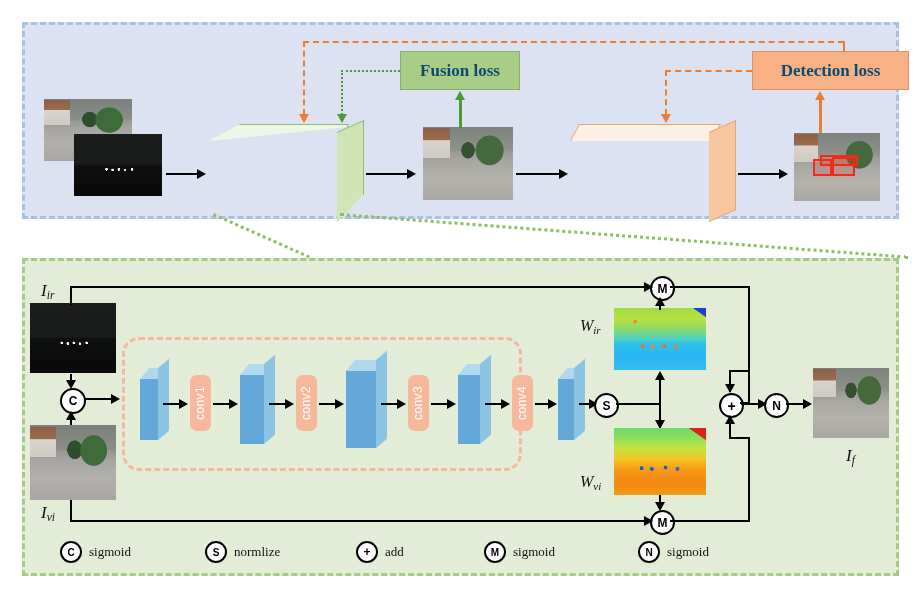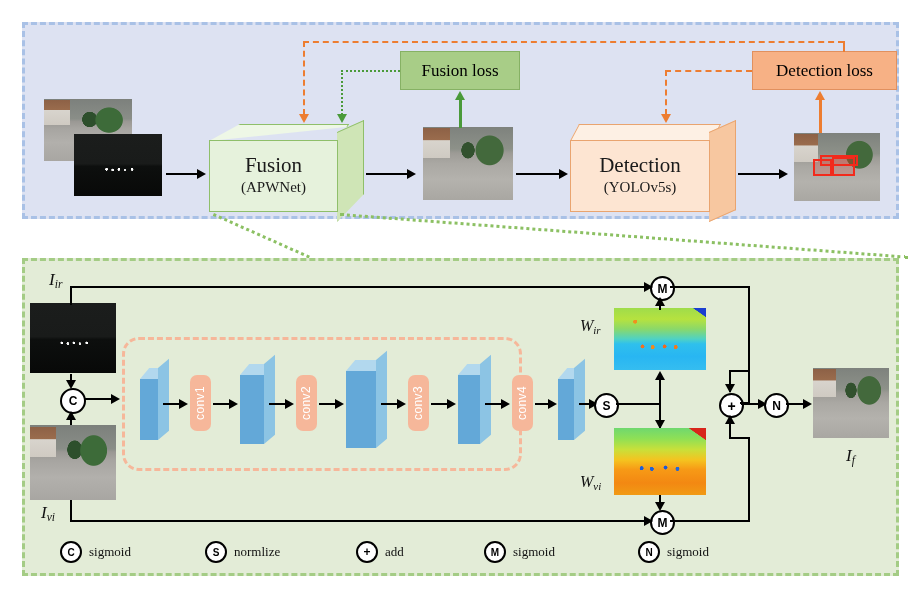--- a/index.html
+++ b/index.html
@@ -51,21 +51,21 @@
   .fusion .side{background:#c3dfa8;
      clip-path:polygon(0 0,100% -16px,100% calc(100% - 16px),0 100%);}
   
   .detect .face{background:#fde5d2;border:1px solid #e9a46f;}
   .detect .top{background:#fdf0e4;}
   .detect .side{background:#f6c49a;}
 
   
   .lossbox{
     display:flex;align-items:center;justify-content:center;
-    font-size:17px;color:#000000;box-sizing:border-box;
+    font-size:17px;color:#0c4a6e;box-sizing:border-box;font-weight:bold;
   }
   .loss-fusion{background:#a8cd87;border:1px solid #86b164;}
   .loss-detect{background:#f7b185;border:1px solid #e1905e;}
 
   
   .photo{background-repeat:no-repeat;background-size:100% 100%;}
 
   .img-vis{
     background:
       radial-gradient(ellipse 26% 34% at 74% 34%, #3d6b39 0%, #3d6b39 58%, rgba(0,0,0,0) 62%),
@@ -206,59 +206,51 @@
 <div class="abs photo img-ir" style="left:74px;top:134px;width:88px;height:62px;"></div>
 
 <div class="ln ln-h abs" style="left:166px;top:173px;width:32px;"></div>
 <div class="ar ar-r abs" style="left:197px;top:168.5px;"></div>
 
 <div class="box3d fusion abs" style="left:209px;top:124px;width:129px;height:88px;">
   <div class="top" style="background:#eef7e6;border:1px solid #8fbf6a;border-bottom:none;
               transform:skewX(-28deg);transform-origin:bottom left;width:129px;"></div>
   <div class="side" style="background:#cfe5b6;border:1px solid #8fbf6a;border-left:none;
               transform:skewY(-24deg);transform-origin:top left;height:88px;top:8px;"></div>
-  <div class="face">
-    <div class="box-title">Fusion</div>
-    <div class="box-sub">(APWNet)</div>
-  </div>
 </div>
 
 <div class="ln ln-h abs" style="left:366px;top:173px;width:42px;"></div>
 <div class="ar ar-r abs" style="left:407px;top:168.5px;"></div>
 
 <div class="abs photo img-fused" style="left:423px;top:127px;width:90px;height:73px;overflow:hidden;"></div>
 
 <div class="ln ln-h abs" style="left:516px;top:173px;width:44px;"></div>
 <div class="ar ar-r abs" style="left:559px;top:168.5px;"></div>
 
 <div class="box3d detect abs" style="left:570px;top:124px;width:140px;height:88px;">
   <div class="top" style="background:#fdf0e4;border:1px solid #e9a46f;border-bottom:none;
               transform:skewX(-28deg);transform-origin:bottom left;width:140px;"></div>
   <div class="side" style="background:#f7c7a0;border:1px solid #e9a46f;border-left:none;
               transform:skewY(-24deg);transform-origin:top left;height:88px;top:8px;"></div>
-  <div class="face">
-    <div class="box-title">Detection</div>
-    <div class="box-sub">(YOLOv5s)</div>
-  </div>
 </div>
 
 <div class="ln ln-h abs" style="left:738px;top:173px;width:42px;"></div>
 <div class="ar ar-r abs" style="left:779px;top:168.5px;"></div>
 
 <div class="abs photo img-det" style="left:794px;top:133px;width:86px;height:68px;overflow:hidden;">
   <div class="bbox" style="left:22%;top:38%;width:18%;height:20%;"></div>
   <div class="bbox" style="left:44%;top:36%;width:22%;height:22%;"></div>
   <div class="bbox" style="left:30%;top:33%;width:40%;height:10%;"></div>
 </div>
 
 <div class="lossbox loss-fusion abs" style="left:400px;top:51px;width:120px;height:39px;">
   <span>Fusion loss</span>
 </div>
 
-<div class="lossbox loss-detect abs" style="left:752px;top:51px;width:145px;height:39px;">
+<div class="lossbox loss-detect abs" style="left:752px;top:51px;width:157px;height:39px;">
   <span>Detection loss</span>
 </div>
 
 <div class="sln-gr abs" style="left:459px;top:100px;width:2.5px;height:28px;"></div>
 <div class="ar ar-u-gr abs" style="left:455px;top:91px;"></div>
 
 <div class="sln-or abs" style="left:819px;top:100px;width:2.5px;height:33px;"></div>
 <div class="ar ar-u-or abs" style="left:815px;top:91px;"></div>
 
 <div class="dln dot-h gr abs" style="left:341px;top:70px;width:59px;"></div>
@@ -272,21 +264,21 @@
 
 <div class="dln dsh-h or abs" style="left:665px;top:70px;width:87px;"></div>
 <div class="dln dsh-v or abs" style="left:665px;top:70px;height:45px;"></div>
 <div class="ar ar-d-or abs" style="left:661px;top:114px;"></div>
 
 <div class="zoom-line abs" style="left:214px;top:213px;width:105px;transform:rotate(24deg);"></div>
 <div class="zoom-line abs" style="left:340px;top:213px;width:570px;transform:rotate(4.3deg);"></div>
 
 <div class="abs" id="bottom-panel"></div>
 
-<div class="mlabel abs" style="left:41px;top:270px;font-size:17px;margin-left:8px;">
+<div class="mlabel abs" style="left:41px;top:281px;font-size:17px;">
   <span>I</span><span class="sub">ir</span>
 </div>
 
 <div class="abs photo img-ir" style="left:30px;top:303px;width:86px;height:70px;"></div>
 
 <div class="abs photo img-vis" style="left:30px;top:425px;width:86px;height:75px;overflow:hidden;"></div>
 
 <div class="mlabel abs" style="left:41px;top:503px;font-size:17px;">
   <span>I</span><span class="sub">vi</span>
 </div>

